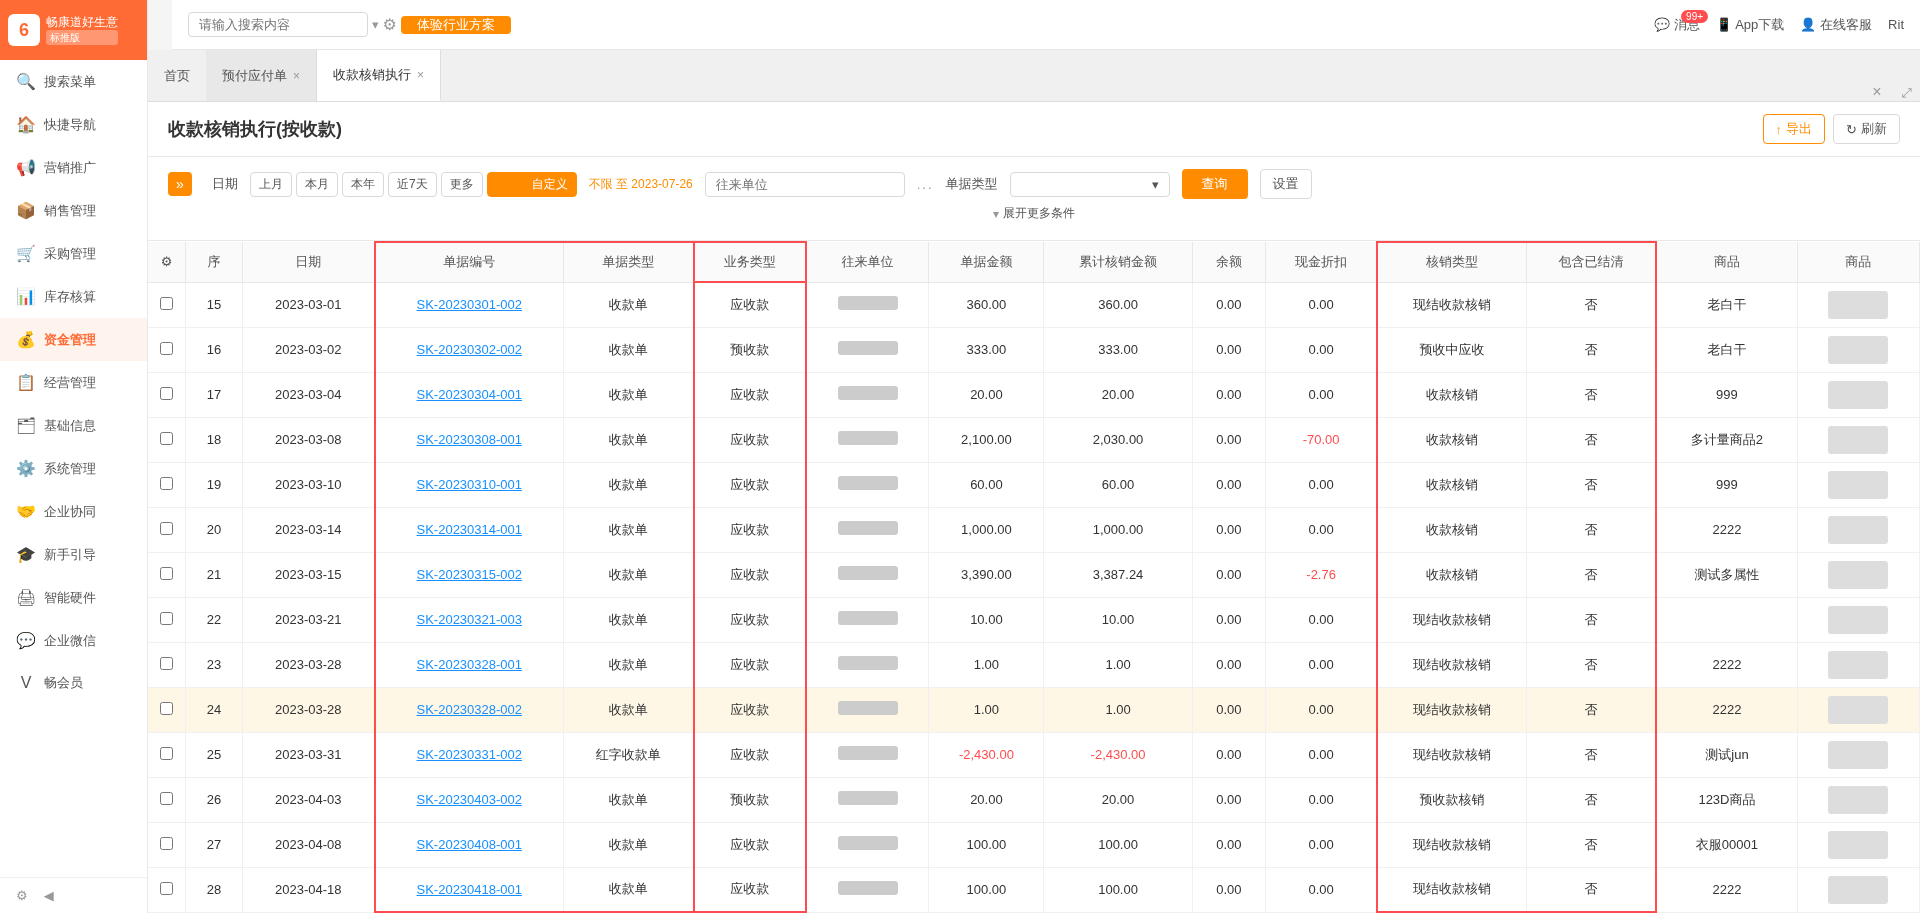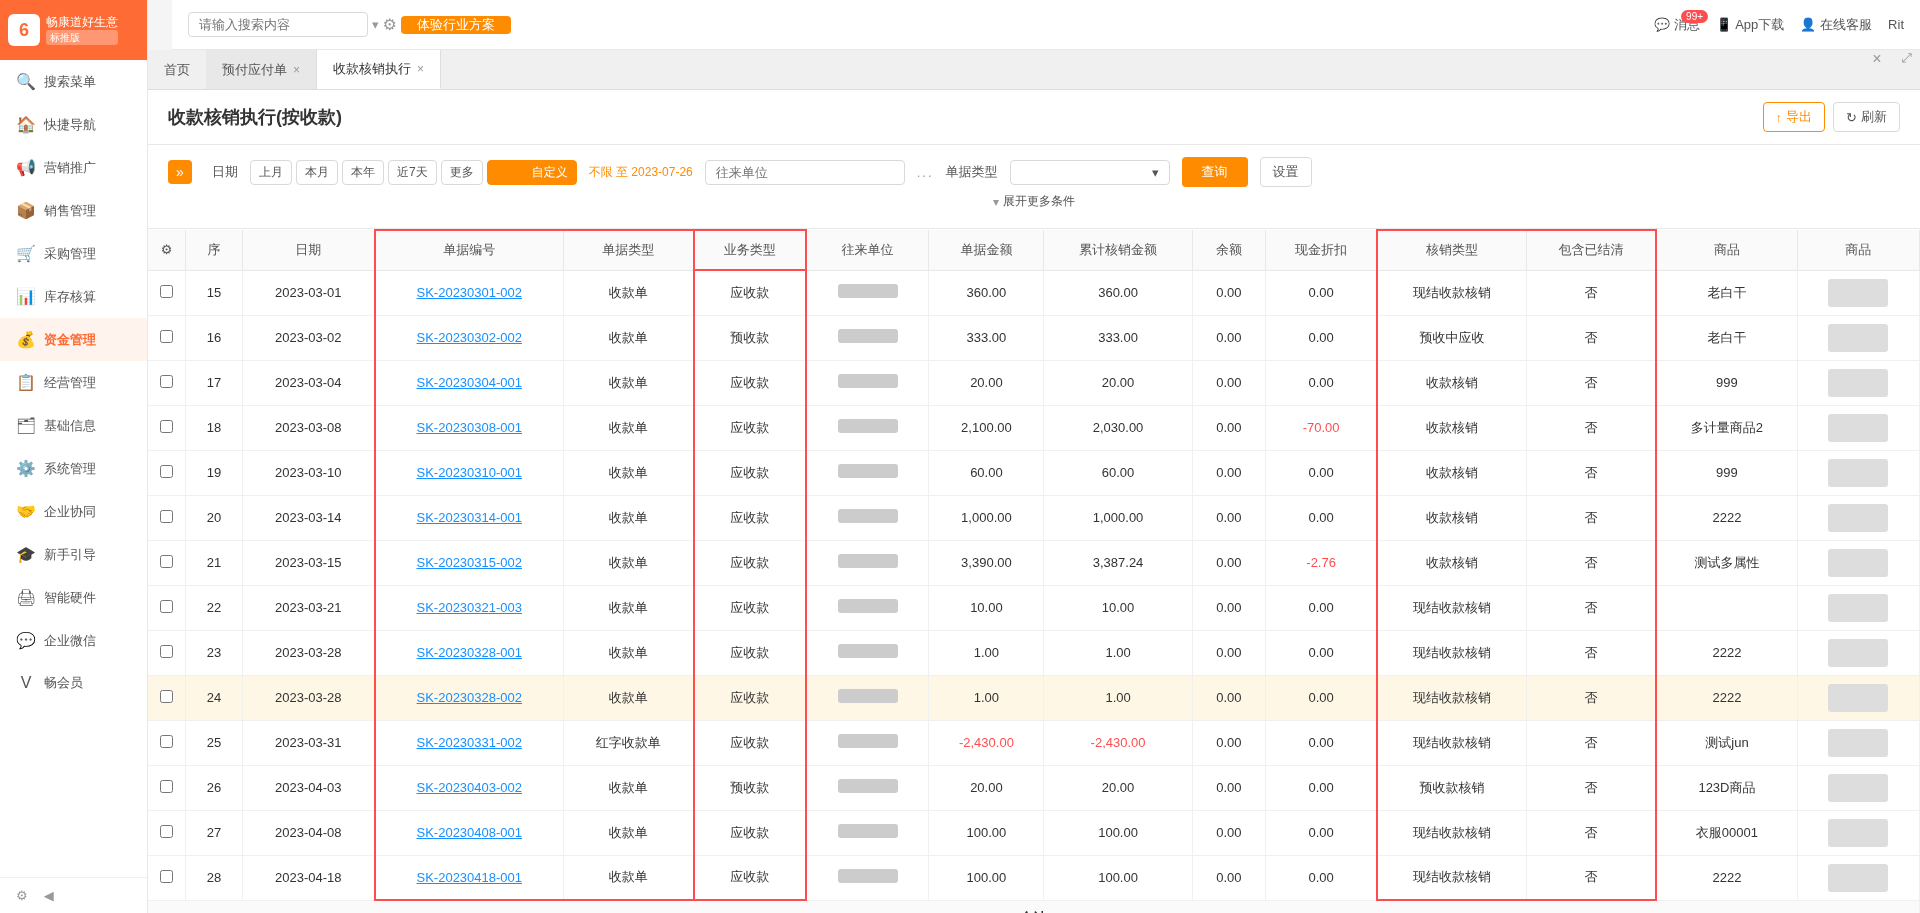--- a/index.html
+++ b/index.html
@@ -29,21 +29,21 @@
     .topbar-gear { color: #999; font-size: 16px; cursor: pointer; }
     .topbar-btn-trial { background: #ff8c00; color: #fff; border: none; border-radius: 4px; padding: 0 16px; font-size: 13px; cursor: pointer; }
     .topbar-right { display: flex; align-items: center; gap: 16px; margin-left: auto; }
     .topbar-msg { display: flex; align-items: center; gap: 4px; color: #555; font-size: 13px; cursor: pointer; position: relative; }
     .badge { background: #ff4d4f; color: #fff; font-size: 10px; padding: 1px 5px; border-radius: 10px; position: absolute; top: -6px; right: -8px; }
     .topbar-app { color: #555; font-size: 13px; cursor: pointer; }
     .topbar-service { color: #555; font-size: 13px; cursor: pointer; }
     .topbar-user { color: #555; font-size: 13px; }
 
     
-    .tabbar { height: 40px; background: #f0f0f0; display: flex; align-items: flex-start; border-bottom: 1px solid #ddd; }
+    .tabbar { height: 52px; background: #f0f0f0; display: flex; align-items: flex-end; border-bottom: 1px solid #ddd; }
     .tab { display: flex; align-items: center; gap: 6px; padding: 0 16px; height: 100%; cursor: pointer; font-size: 13px; border-right: 1px solid #ddd; color: #555; background: #e8e8e8; }
     .tab.active { background: #fff; color: #333; border-bottom: 2px solid #fff; }
     .tab-close { font-size: 12px; color: #999; cursor: pointer; }
     .tabbar-close { margin-left: auto; padding: 0 12px; color: #999; cursor: pointer; font-size: 16px; }
     .tabbar-expand { padding: 0 8px; color: #999; cursor: pointer; }
 
     
     .content { flex: 1; overflow: auto; padding: 0; background: #f5f5f5; }
     .page-header { background: #fff; padding: 12px 20px; border-bottom: 1px solid #e8e8e8; display: flex; align-items: center; justify-content: space-between; }
     .page-title { font-size: 18px; font-weight: bold; color: #333; }

